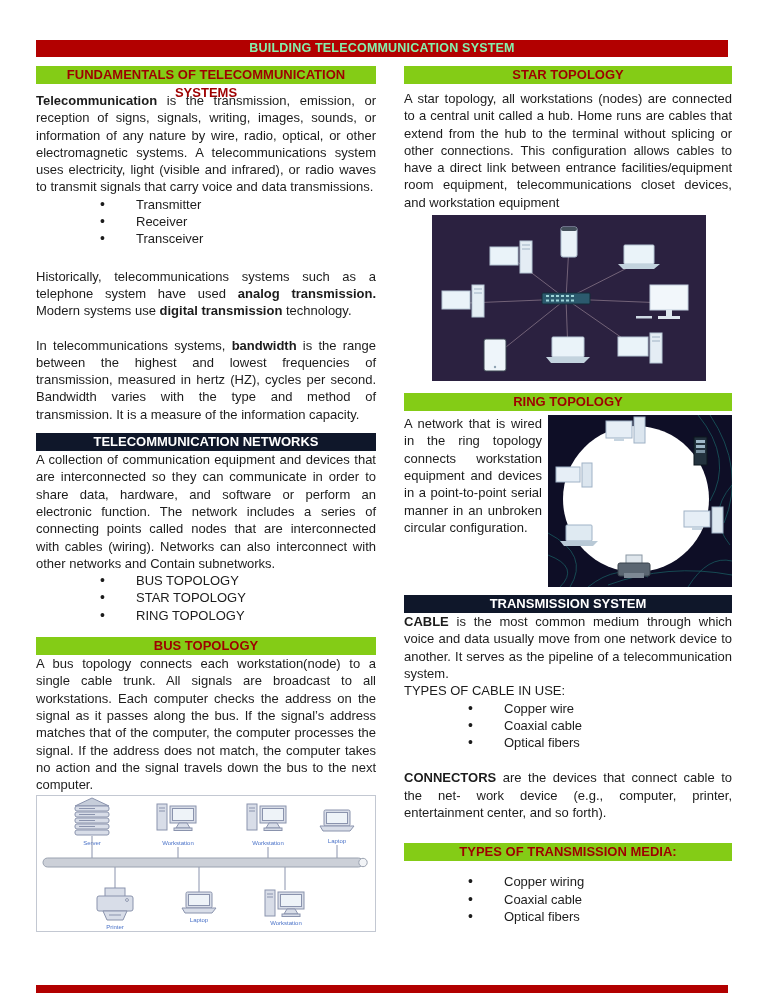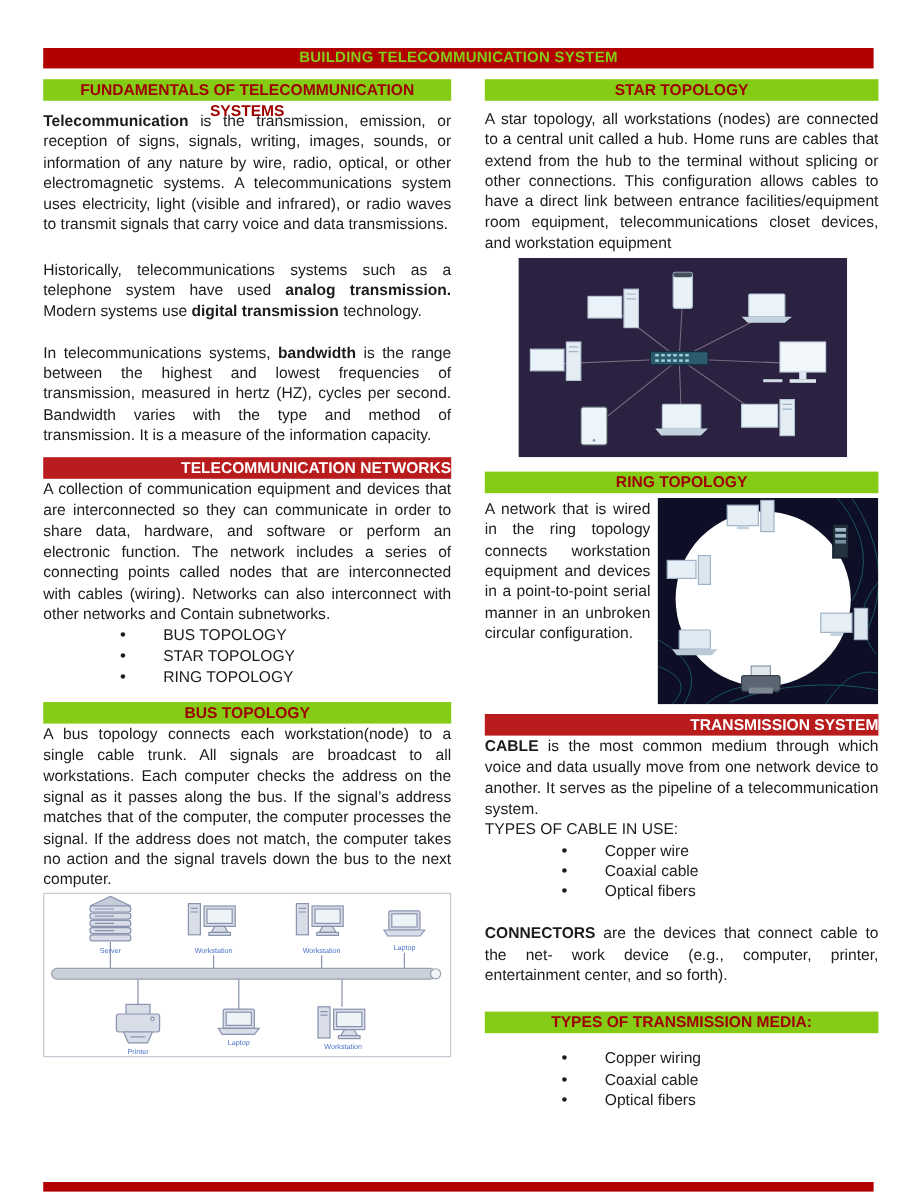--- a/index.html
+++ b/index.html
@@ -1,25 +1,25 @@
 <!DOCTYPE html>
 <html><head>
 <meta charset="utf-8">
 <style>
   html,body{margin:0;padding:0;background:#fff;}
   .page{position:relative;width:768px;height:994px;background:#ffffff;overflow:hidden;
         font-family:"Liberation Sans","DejaVu Sans",sans-serif;color:#1c1c1c;}
   .banner{position:absolute;left:36px;top:40px;width:692px;height:17px;background:#b20000;
-          color:#84cc16;font-weight:bold;font-size:12.5px;line-height:17px;text-align:center;letter-spacing:.2px;}
+          color:#86efac;font-weight:bold;font-size:12.5px;line-height:17px;text-align:center;letter-spacing:.2px;}
   .cols{position:absolute;left:36px;top:66px;width:696px;display:flex;gap:28px;}
   .col-l{width:340px;}
   .col-r{width:328px;}
   .hdr{height:18px;line-height:18px;text-align:center;font-weight:bold;font-size:13px;}
   .pink{background:#84cc16;color:#9e0000;}
-  .red{background:#b91c1c;color:#ffffff;text-align:right;}
+  .red{background:#0f172a;color:#ffffff;}
   p.body{margin:0;font-size:13px;line-height:17.3px;text-align:justify;}
   .b{font-weight:bold;}
   .boldline{margin:0;font-size:13px;line-height:17.3px;font-weight:normal;}
   ul.bullets{margin:0;padding:0;list-style:none;font-size:13px;line-height:17.3px;}
   ul.bullets li{position:relative;padding-left:100px;}
   ul.bullets li::before{content:"\2022";position:absolute;left:64px;top:0;font-size:14px;}
   .busimg{margin-top:2px;width:340px;height:137px;border:1px solid #c3c8d2;box-sizing:border-box;background:#fff;}
   .starimg{margin:4px 0 0 28px;width:274px;height:166px;}
   .ringwrap{overflow:hidden;margin-top:4px;}
   .ringimg{float:right;width:184px;height:172px;margin-left:6px;}
@@ -31,20 +31,25 @@
 
 <div class="page">
 
   <div class="banner">BUILDING TELECOMMUNICATION SYSTEM</div>
 
   <div class="cols">
 
     <div class="col-l">
       <div class="hdr pink">FUNDAMENTALS OF TELECOMMUNICATION SYSTEMS</div>
       <p class="body" style="margin-top:8px"><span class="b">Telecommunication</span><span> is the transmission, emission, or reception of signs, signals, writing, images, sounds, or information of any nature by wire, radio, optical, or other electromagnetic systems. A telecommunications system uses electricity, light (visible and infrared), or radio waves to transmit signals that carry voice and data transmissions.</span></p>
+      <ul class="bullets">
+          <li>Transmitter</li>
+          <li>Receiver</li>
+          <li>Transceiver</li>
+        </ul>
       <p class="body" style="margin-top:20px"><span>Historically, telecommunications systems such as a telephone system have used </span><span class="b">analog transmission.</span><span> Modern systems use </span><span class="b">digital transmission</span><span> technology.</span></p>
       <p class="body" style="margin-top:17px"><span>In telecommunications systems, </span><span class="b">bandwidth</span><span> is the range between the highest and lowest frequencies of transmission, measured in hertz (HZ), cycles per second. Bandwidth varies with the type and method of transmission. It is a measure of the information capacity.</span></p>
 
       <div class="hdr red" style="margin-top:10px">TELECOMMUNICATION NETWORKS</div>
       <p class="body"><span>A collection of communication equipment and devices that are interconnected so they can communicate in order to share data, hardware, and software or perform an electronic function. The network includes a series of connecting points called nodes that are interconnected with cables (wiring). Networks can also interconnect with other networks and Contain subnetworks.</span></p>
       <ul class="bullets">
           <li>BUS TOPOLOGY</li>
           <li>STAR TOPOLOGY</li>
           <li>RING TOPOLOGY</li>
         </ul>

